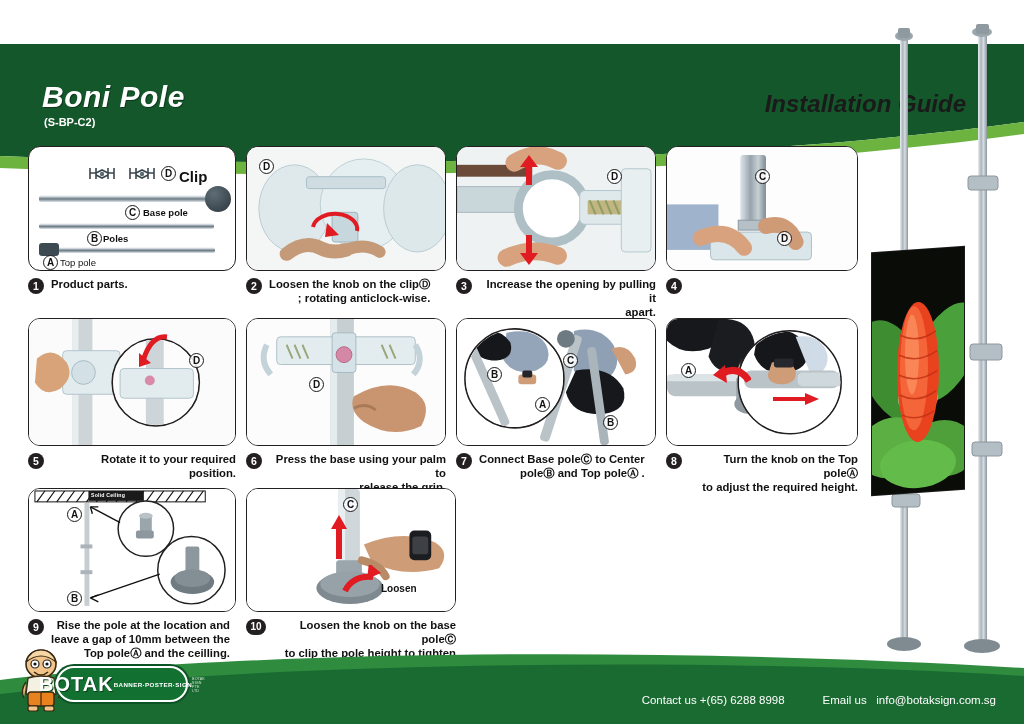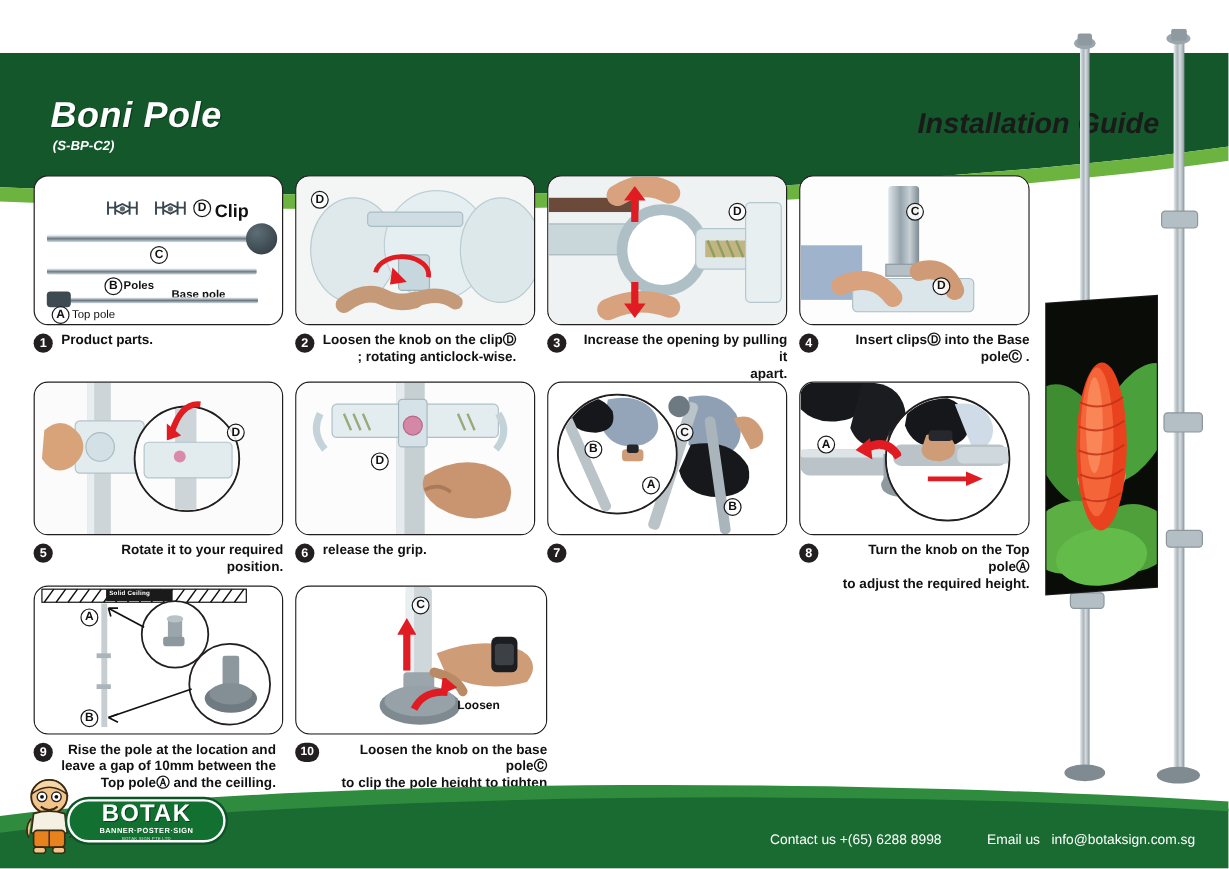--- a/index.html
+++ b/index.html
@@ -16,21 +16,21 @@
   .header-wrap { position:absolute; top:0; left:0; width:1024px; height:140px; overflow:hidden;margin-top:44px; }
   .header-svg { position:absolute; top:0; left:0; }
   .title-main {
     position:absolute; left:42px; top:36px;
     font-size:30px; font-weight:bold; font-style:italic;
     color:#ffffff; letter-spacing:0.5px;
     text-shadow: 1px 1px 0 rgba(0,0,0,0.35);
   }
   .title-sub {
     position:absolute; left:44px; top:72px;
-    font-size:11px; font-weight:bold; font-style:italic; color:#ffffff;
+    font-size:11px; font-weight:bold; color:#ffffff;
   }
   .title-guide {
     position:absolute; right:58px; top:90px;
     font-size:24px; font-weight:bold; font-style:italic; color:#1a1a1a;
   }
 
   
   .panel { position:absolute; }
   .panel-box {
     border:1.6px solid #231f20; border-radius:12px;
@@ -79,21 +79,21 @@
   
   .footer-wrap { position:absolute; left:0; bottom:0; width:1024px; height:78px; overflow:hidden; }
   .footer-contact {
     position:absolute; right:28px; bottom:18px;
     display:flex; gap:38px; color:#ffffff; font-size:11.5px;
   }
   .logo-badge {
     position:absolute; left:56px; bottom:22px; width:132px; height:36px;
     border-radius:18px; background:#127031; border:2px solid #ffffff;
     box-shadow:0 0 0 2px #0c5425;
-    display:flex; flex-direction:column; align-items:center; justify-content:center;
+    display:flex; flex-direction:row; align-items:center; justify-content:center;
   }
   .logo-word { color:#fff; font-weight:bold; font-size:20px; letter-spacing:1px;
                line-height:1; text-shadow:1px 1px 0 #0a3f1c; }
   .logo-tag { color:#ffffff; font-size:6.2px; font-weight:bold; letter-spacing:0.4px;
               margin-top:1px; }
   .logo-tag2 { color:#cfe6d4; font-size:3.6px; letter-spacing:0.2px; margin-top:1px; }
   .mascot { position:absolute; left:12px; bottom:10px; width:58px; height:66px; }
 </style>
 </head>
 <body>
@@ -128,21 +128,21 @@
           <path d="M9,8 L15,5 L21,8 M9,10 L15,13 L21,10"></path>
         </g>
         <circle cx="15" cy="9" r="2.2" fill="#5c6a72"></circle>
       </svg>
       <div class="badge" style="left:132px;top:19px;">D</div>
       <div style="position:absolute;left:150px;top:21px;font-size:15px;font-weight:600;color:#111;">Clip</div>
 
       <div class="rod" style="left:10px;top:48px;width:178px;height:7px;"></div>
       <div class="rod-disc" style="left:176px;top:39px;"></div>
       <div class="badge" style="left:96px;top:58px;">C</div>
-      <div style="position:absolute;left:114px;top:60px;font-size:9.5px;font-weight:600;color:#111;margin-top:33px;">Base pole</div>
+      <div style="position:absolute;left:114px;top:60px;font-size:9.5px;font-weight:600;color:#111;">Base pole</div>
 
       <div class="rod" style="left:10px;top:76px;width:175px;height:6px;"></div>
       <div class="badge" style="left:58px;top:84px;">B</div>
       <div style="position:absolute;left:74px;top:86px;font-size:9.5px;font-weight:600;color:#111;text-align:center;">Poles</div>
 
       <div class="rod" style="left:24px;top:100px;width:162px;height:6px;"></div>
       <div class="rod-cap" style="left:10px;top:96px;width:20px;height:13px;"></div>
       <div class="badge" style="left:14px;top:108px;">A</div>
       <div style="position:absolute;left:31px;top:110px;font-size:9.5px;font-weight:400;color:#111;">Top pole</div>
     </div>
@@ -229,21 +229,20 @@
         <rect x="72" y="74" width="30" height="10" fill="#b6c1c7" stroke="#8d9aa1"></rect>
         <rect x="44" y="86" width="102" height="28" rx="4" fill="#dbe6ea" stroke="#aebfc6"></rect>
         <path d="M34 92 q28 -12 44 10" stroke="#d8a27e" stroke-width="16" fill="none" stroke-linecap="round"></path>
         <path d="M100 80 q22 -6 30 16" stroke="#cf9a76" stroke-width="16" fill="none" stroke-linecap="round"></path>
       </svg>
       <div class="badge" style="left:88px;top:22px;">C</div>
       <div class="badge" style="left:110px;top:84px;">D</div>
     </div>
     <div class="caption">
       <div class="stepnum">4</div>
-      <div class="captext"><span>Insert clipsⒹ into the Base poleⒸ .</span></div>
     </div>
   </div>
 
   <div class="panel" style="left:28px; top:318px; width:208px;">
     <div class="panel-box" style="height:128px;">
       <svg class="photo" viewBox="0 0 208 128" preserveAspectRatio="none">
         <rect width="208" height="128" fill="#fbfbfb"></rect>
         <rect x="44" y="0" width="20" height="128" fill="#cdd5d8"></rect>
         <rect x="44" y="0" width="6" height="128" fill="#e8edef"></rect>
         <rect x="34" y="32" width="58" height="44" rx="4" fill="#e2ecef" stroke="#b2c4cb"></rect>
@@ -286,20 +285,21 @@
         </g>
         <path d="M20 26 q-8 16 4 30 M170 26 q10 16 -2 30" stroke="#c3d3d9" stroke-width="6" fill="none"></path>
         <path d="M108 78 q34 -20 62 -4 q18 12 6 34 q-30 14 -58 -4 q-16 -12 -10 -26" fill="#c99470"></path>
         <path d="M108 90 q12 -6 22 2" stroke="#a97a58" stroke-width="3" fill="none"></path>
       </svg>
       <div class="badge" style="left:62px;top:58px;">D</div>
     </div>
     <div class="caption">
       <div class="stepnum">6</div>
       <div class="captext">
+        <div>Press the base using your palm to</div>
         <div>release the grip.</div>
       </div>
     </div>
   </div>
 
   <div class="panel" style="left:456px; top:318px; width:200px;">
     <div class="panel-box" style="height:128px;">
       <svg class="photo" viewBox="0 0 200 128" preserveAspectRatio="none">
         <rect width="200" height="128" fill="#ffffff"></rect>
         <path d="M118 12 q26 -6 40 14 q10 22 -6 34 q-20 10 -34 -8 Z" fill="#8fa0b5"></path>
@@ -321,20 +321,24 @@
           <rect x="66" y="52" width="10" height="7" rx="2" fill="#23252a"></rect>
         </g>
       </svg>
       <div class="badge" style="left:30px;top:48px;">B</div>
       <div class="badge" style="left:78px;top:78px;">A</div>
       <div class="badge" style="left:106px;top:34px;">C</div>
       <div class="badge" style="left:146px;top:96px;">B</div>
     </div>
     <div class="caption">
       <div class="stepnum">7</div>
+      <div class="captext">
+        <div>Connect Base poleⒸ to Center</div>
+        <div>poleⒷ and Top poleⒶ .</div>
+      </div>
     </div>
   </div>
 
   <div class="panel" style="left:666px; top:318px; width:192px;">
     <div class="panel-box" style="height:128px;">
       <svg class="photo" viewBox="0 0 192 128" preserveAspectRatio="none">
         <rect width="192" height="128" fill="#ffffff"></rect>
         <path d="M0 0 L54 0 q10 20 -12 30 q-26 8 -42 -8 Z" fill="#17181c"></path>
         <path d="M52 0 q30 -2 36 22 q4 22 -16 30 q-22 6 -30 -14 Z" fill="#1b1c20"></path>
         <path d="M74 44 q22 -6 28 10 q2 14 -14 16 q-18 0 -20 -12 Z" fill="#cf9c78"></path>

